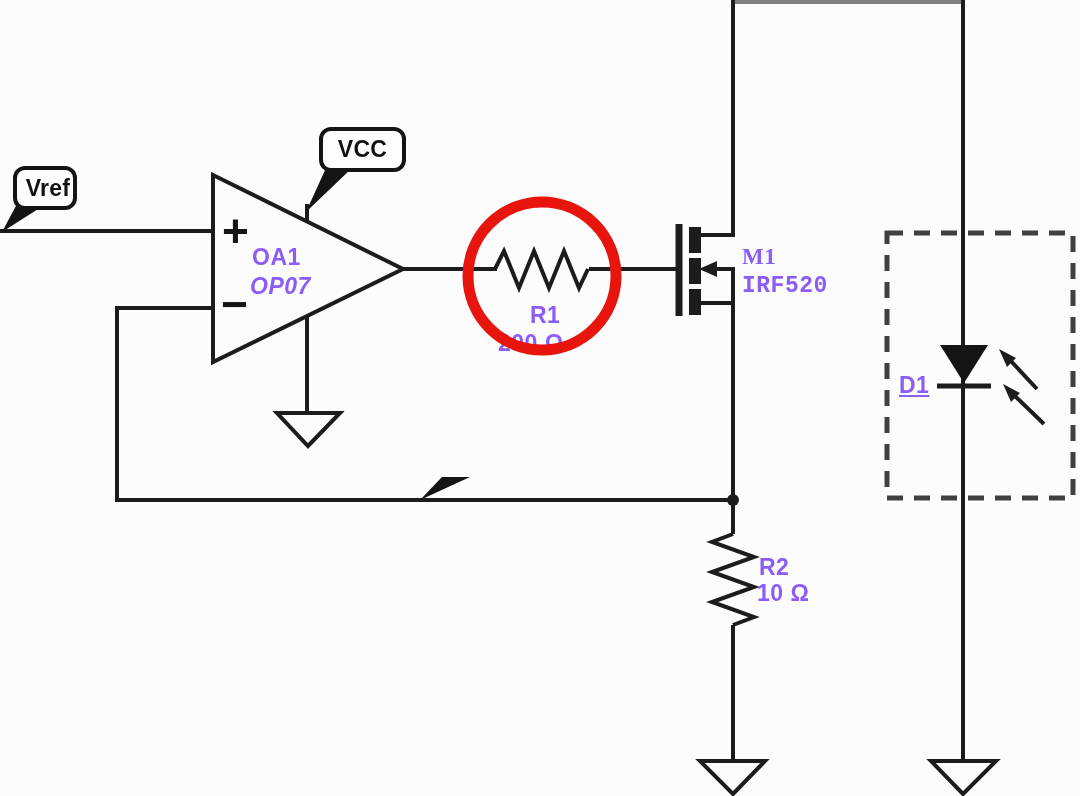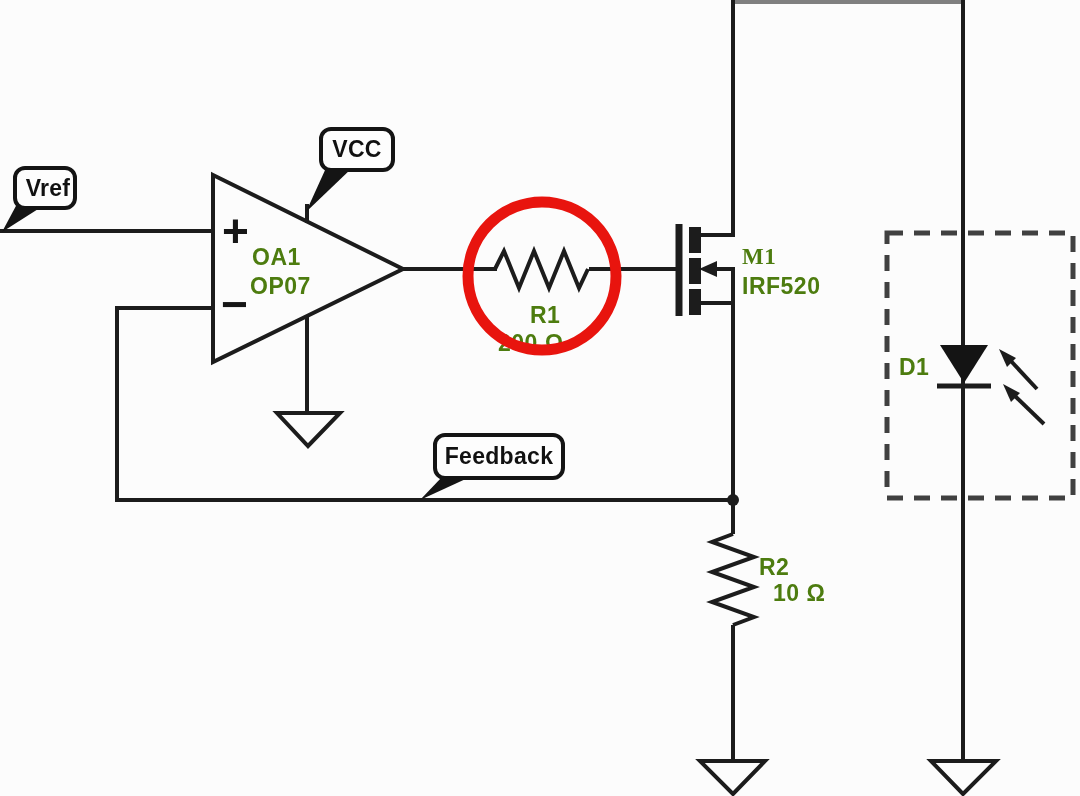--- a/index.html
+++ b/index.html
@@ -3,21 +3,21 @@
 <meta charset="utf-8">
 <style>
   html,body{margin:0;padding:0;background:#e9e9e9;}
   .canvas{
     position:relative;width:1080px;height:796px;background:#fcfcfc;
     overflow:hidden;font-family:"Liberation Sans",sans-serif;
   }
   .canvas svg{position:absolute;left:0;top:0;}
   .clabel{
     position:absolute;font:700 23px "Liberation Sans",sans-serif;
-    color:#4d7c0f;white-space:nowrap;letter-spacing:.5px;line-height:1;
+    color:#8b5cf6;white-space:nowrap;letter-spacing:.5px;line-height:1;
   }
   .opsign{
     position:absolute;font:700 46px "Liberation Sans",sans-serif;
     color:#161616;line-height:1;
   }
   .callout{
     position:absolute;display:flex;align-items:center;justify-content:center;
     background:#fdfdfd;border:4px solid #141414;border-radius:12px;
     font:700 23px "Liberation Sans",sans-serif;color:#111;
     box-sizing:border-box;letter-spacing:.3px;
@@ -93,39 +93,36 @@
     <g fill="#141414">
       <polygon points="17,204 46,204 2,232"></polygon>
       <polygon points="326,168 352,168 306,212"></polygon>
       <polygon points="442,477 470,477 420,500"></polygon>
     </g>
   </svg>
 
   <div class="callout" style="left:13px;top:166px;width:64px;height:44px;padding-left:6px;">
     <span>Vref</span>
   </div>
-  <div class="callout" style="left:319px;top:127px;width:76px;height:45px;">
+  <div class="callout" style="left:319px;top:127px;width:87px;height:45px;">
     <span>VCC</span>
-  </div>
-  <div class="callout" style="left:433px;top:433px;width:132px;height:47px;">
-    <span>Feedback</span>
   </div>
 
   <div class="opsign" style="left:222px;top:208px;">+</div>
   <div class="opsign" style="left:221px;top:281px;">−</div>
   <div class="clabel" style="left:252px;top:246px;">OA1</div>
-  <div class="clabel" style="left:250px;top:275px;">OP07</div>
+  <div class="clabel" style="left:250px;top:275px;font-style:italic;">OP07</div>
 
   <div class="clabel" style="left:530px;top:304px;">R1</div>
   <div class="clabel" style="left:498px;top:332px;">200 Ω</div>
 
   <div class="clabel" style="left:742px;top:245px;font-family:Liberation Serif, serif;">M1</div>
-  <div class="clabel" style="left:742px;top:275px;">IRF520</div>
+  <div class="clabel" style="left:742px;top:275px;font-family:Liberation Mono, monospace;">IRF520</div>
 
-  <div class="clabel" style="left:899px;top:356px;">D1</div>
+  <div class="clabel" style="left:899px;top:374px;text-decoration:underline;">D1</div>
 
   <div class="clabel" style="left:759px;top:556px;">R2</div>
-  <div class="clabel" style="left:773px;top:582px;">10 Ω</div>
+  <div class="clabel" style="left:757px;top:582px;">10 Ω</div>
 
   <svg class="overlay" width="1080" height="796" viewBox="0 0 1080 796">
     <circle cx="542" cy="276" r="74" fill="none" stroke="#e8140e" stroke-width="11"></circle>
   </svg>
 </div>
 
 </body></html>

